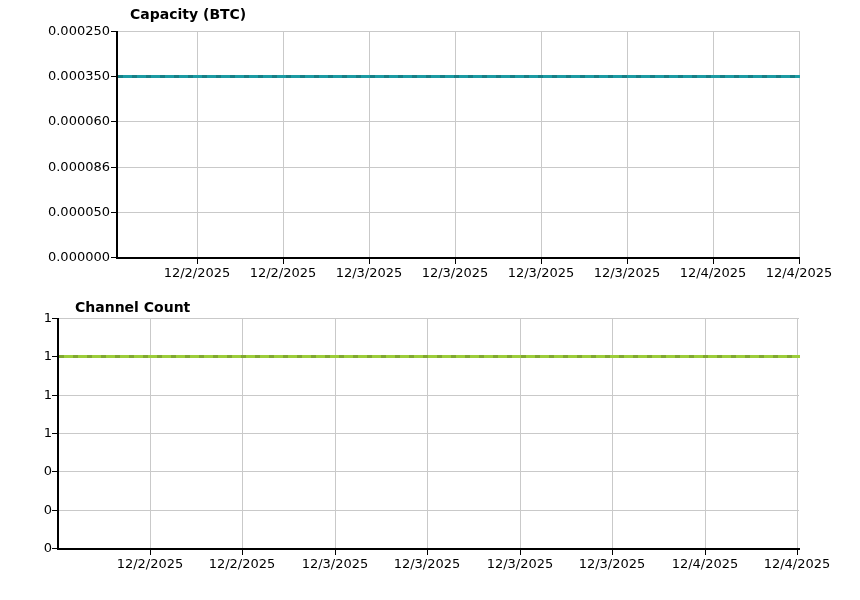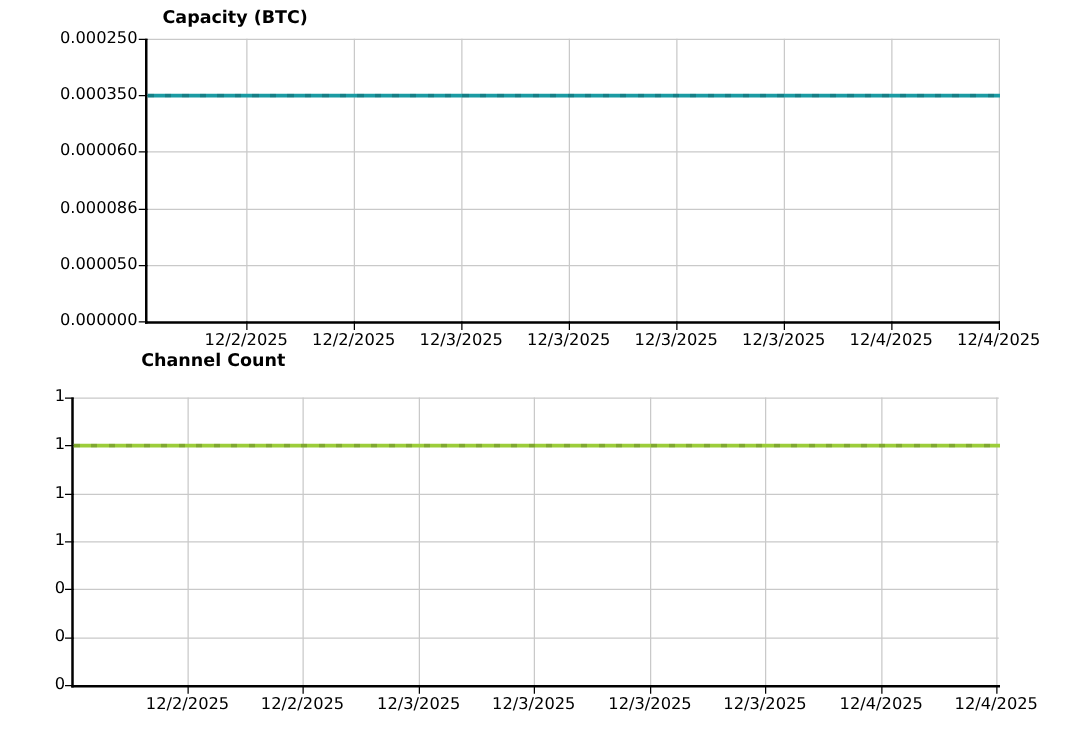--- a/index.html
+++ b/index.html
@@ -102,21 +102,21 @@
         <div class="xlabel" style="left: 668px; top: 265px; width: 90px;">12/4/2025</div>
         <div class="gridline-v" style="left: 799px; top: 31px; height: 226px;"></div>
         <div class="tick-x" style="left: 799px; top: 257px; height: 7px;"></div>
         <div class="xlabel" style="left: 754px; top: 265px; width: 90px;">12/4/2025</div>
         <div class="axis-y" style="left: 116px; top: 31px; height: 228px;"></div>
         <div class="axis-x" style="left: 116px; top: 257px; width: 684px;"></div>
         <div class="series-line" style="left: 118px; top: 75px; width: 682px; background-color: rgb(27, 155, 163); background-image: repeating-linear-gradient(90deg, rgba(0, 0, 0, 0.18) 0px, rgba(0, 0, 0, 0.18) 5px, rgba(0, 0, 0, 0) 5px, rgba(0, 0, 0, 0) 14px);"></div>
       </div>
   </section>
   <section class="chart">
-    <div class="chart-title" style="left: 75px; top: 281px; margin-left: 38px;">Channel Count</div>
+    <div class="chart-title" style="left: 75px; top: 299px;">Channel Count</div>
     <div class="layer">
         <div class="gridline-h" style="left: 59px; top: 318px; width: 740px;"></div>
         <div class="tick-y" style="left: 52px; top: 318px; width: 7px;"></div>
         <div class="ylabel" style="left: 22px; top: 310px; width: 30px;">1</div>
         <div class="gridline-h" style="left: 59px; top: 356px; width: 740px;"></div>
         <div class="tick-y" style="left: 52px; top: 356px; width: 7px;"></div>
         <div class="ylabel" style="left: 22px; top: 348px; width: 30px;">1</div>
         <div class="gridline-h" style="left: 59px; top: 395px; width: 740px;"></div>
         <div class="tick-y" style="left: 52px; top: 395px; width: 7px;"></div>
         <div class="ylabel" style="left: 22px; top: 387px; width: 30px;">1</div>

